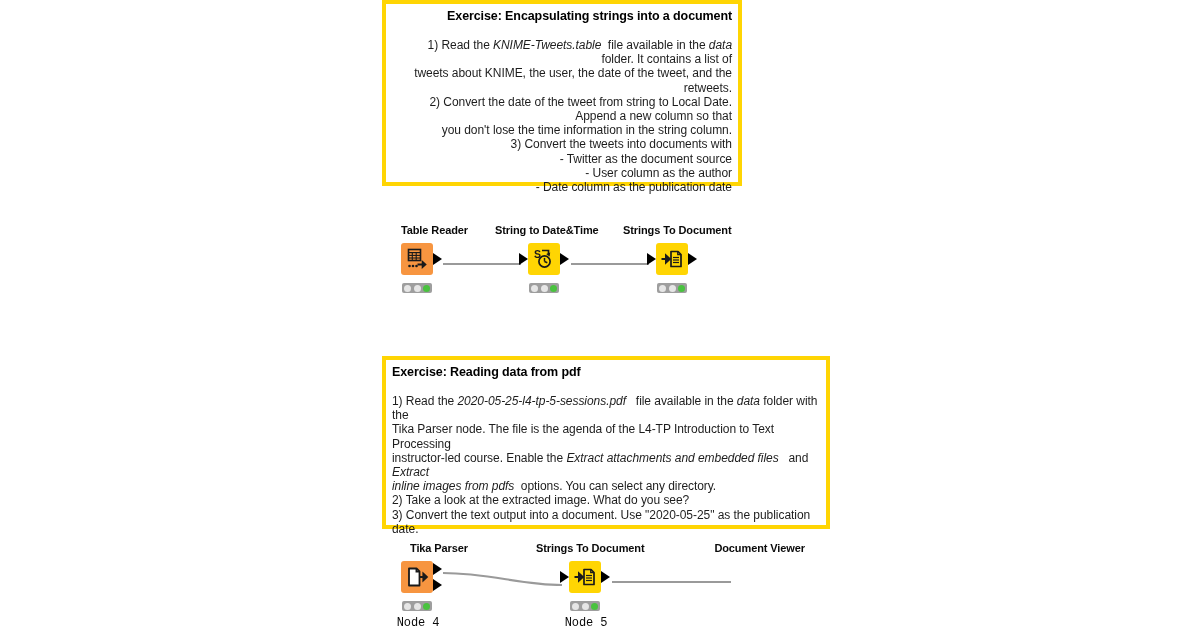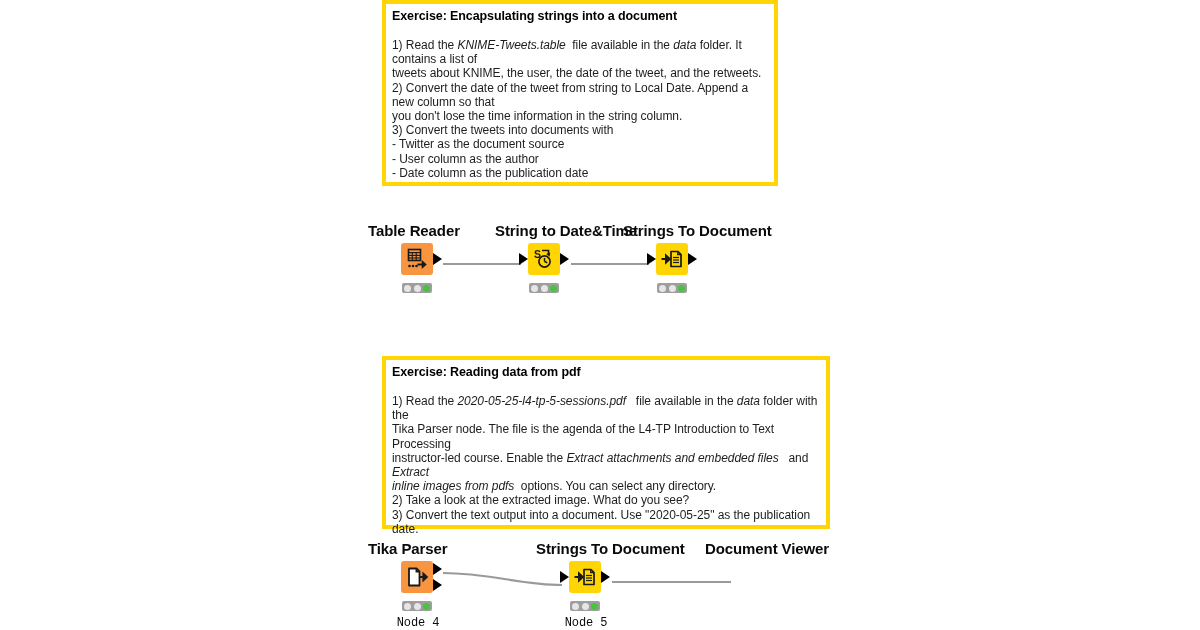--- a/index.html
+++ b/index.html
@@ -34,37 +34,37 @@
   }
   .annotation .anno-body {
     font-size: 12px;
     line-height: 14.2px;
     color: #1d1d1d;
     letter-spacing: -0.05px;
   }
   .annotation .anno-body .ln { display: block; white-space: pre-wrap; }
   .annotation em { font-style: italic; }
 
-  #annotation-1 { left: 382px; top: 0px;   width: 396px; height: 186px; }
+  #annotation-1 { left: 382px; top: 0px;   width: 360px; height: 186px; text-align: right; }
   #annotation-2 { left: 382px; top: 336px; width: 448px; height: 173px; margin-top: 20px; }
 
   
   .wf-row { position: absolute; }
   #workflow-row-1 { left: 0px; top: 220px; width: 1200px; height: 80px; }
   #workflow-row-2 { left: 0px; top: 538px; width: 1200px; height: 92px; }
 
   .node {
     position: absolute;
     width: 100px;
   }
   .node-label {
-    font-size: 15px;
+    font-size: 11px;
     font-weight: bold;
     color: #0a0a0a;
-    text-align: left;
+    text-align: right;
     line-height: 13px;
     white-space: nowrap;
     letter-spacing: -0.1px;
   }
   .node-body-wrap {
     position: relative;
     width: 100px;
     height: 34px;
     margin-top: 6px;
   }

